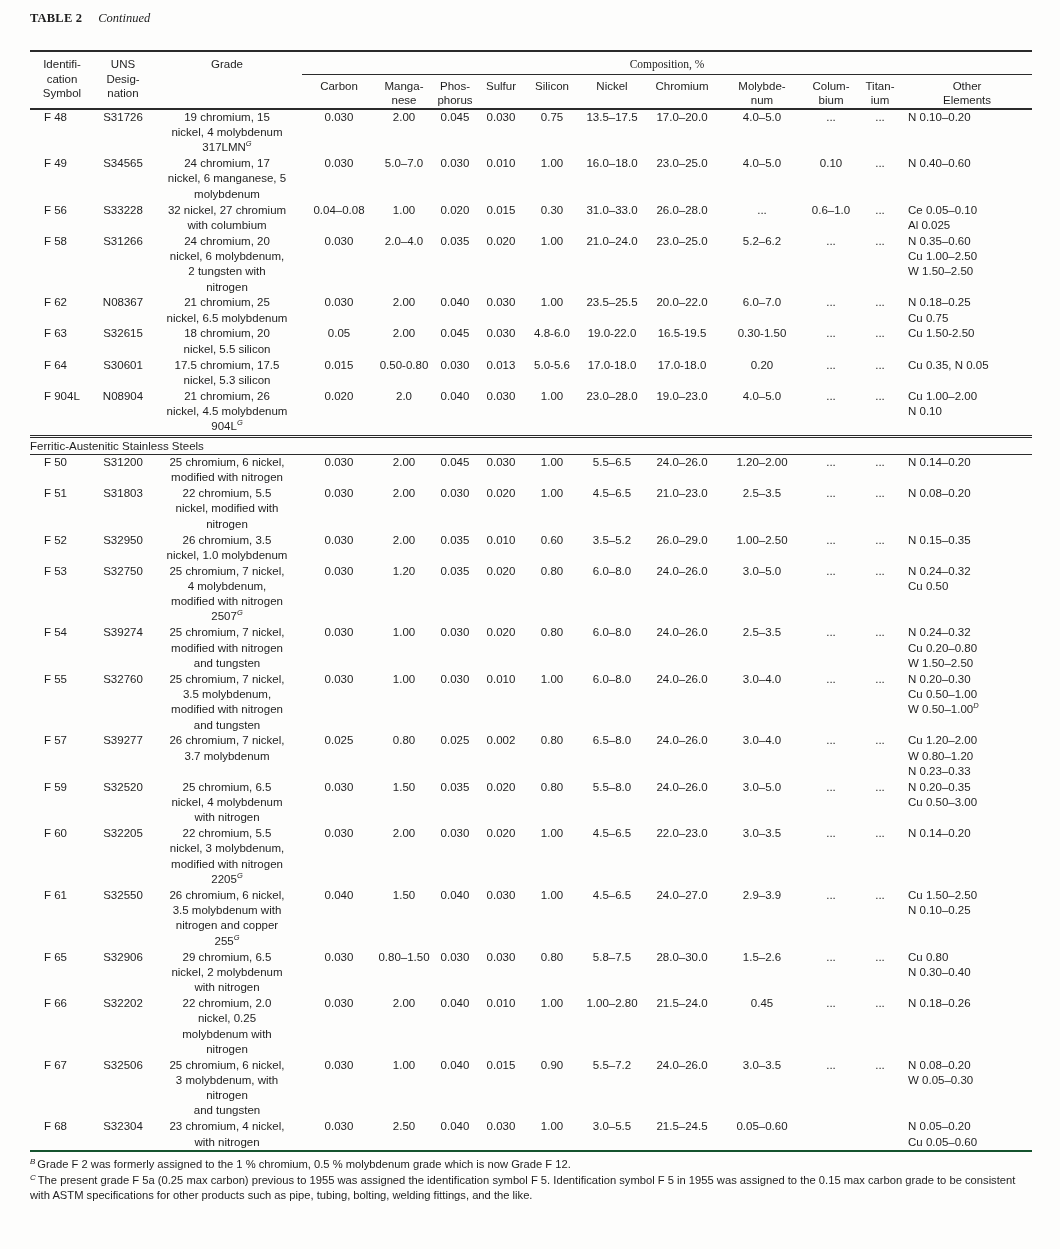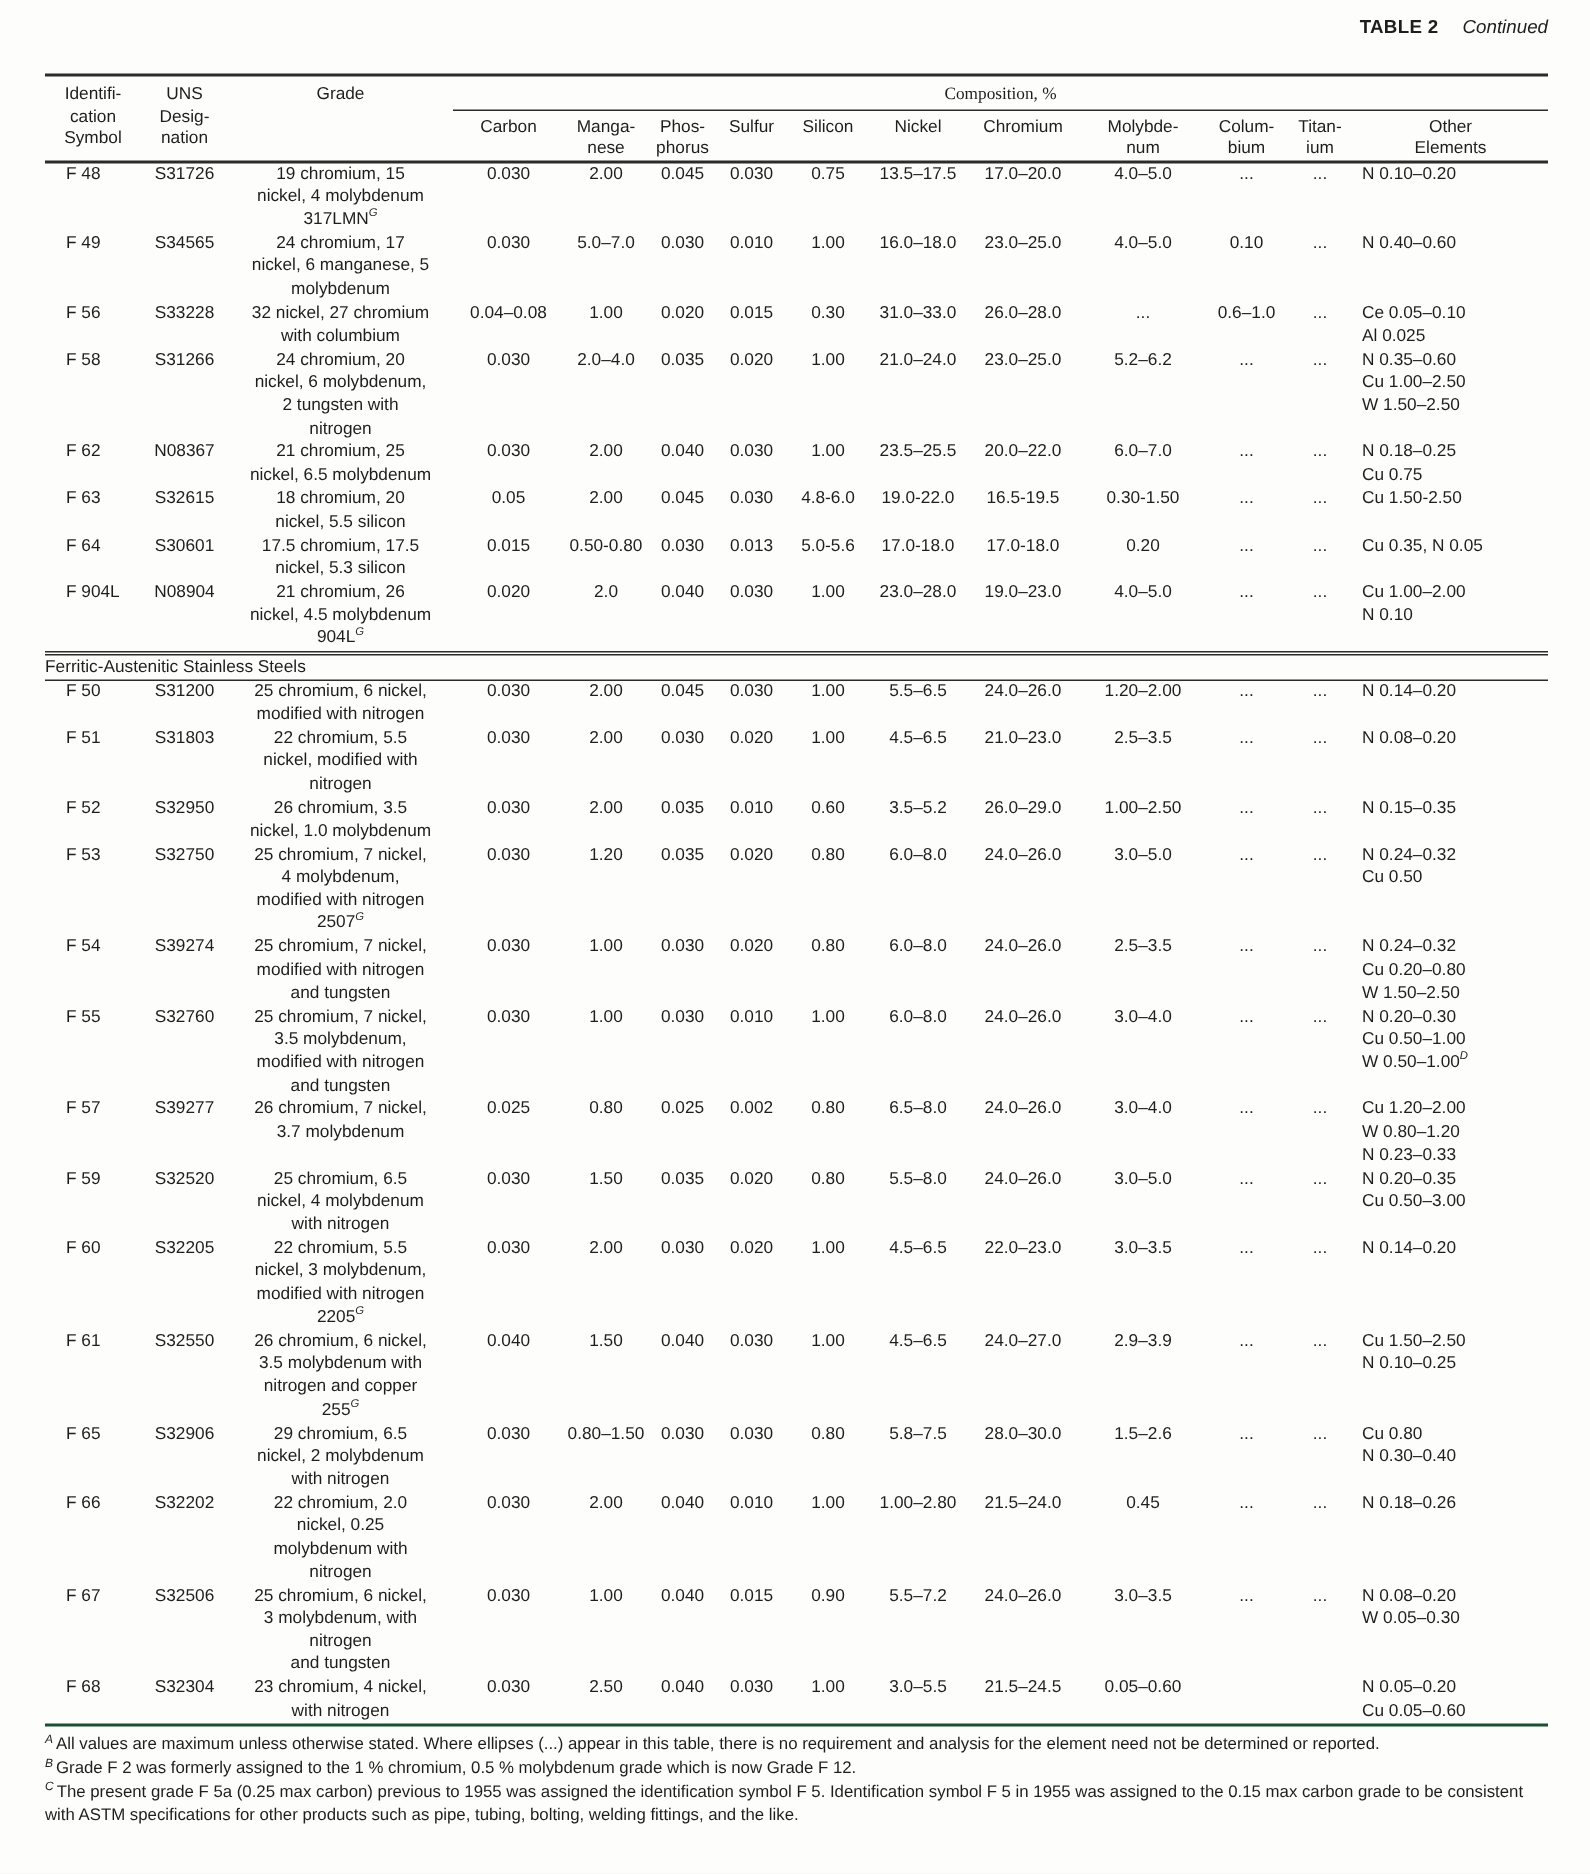--- a/index.html
+++ b/index.html
@@ -2,21 +2,21 @@
 <html><head>
 <meta charset="utf-8">
 <style>
   html,body { margin:0; padding:0; background:#f4f4f2; }
   .page {
     width:1060px; height:1249px; box-sizing:border-box;
     background:#fdfdfc; color:#1e1e1e;
     font-family:"Liberation Sans", sans-serif;
     padding:8px 28px 8px 30px; overflow:hidden;
   }
-  .title-row { text-align:right; font-size:12.5px; margin:3px 0 9px 0; }
+  .title-row { text-align:left; font-size:12.5px; margin:3px 0 9px 0;font-family:Liberation Serif, serif; }
   .title-label { font-weight:bold; letter-spacing:0.2px; }
   .title-continued { font-style:italic; margin-left:16px; }
 
   table.comp {
     width:1002px; border-collapse:collapse; table-layout:fixed;
     border-top:2px solid #2b2b2b; border-bottom:2px solid #14532d;
     font-size:11.5px;
     margin-top:24px;
   }
   thead th {
@@ -454,18 +454,17 @@
           <td class="col-cr">21.5–24.5</td>
           <td class="col-mo">0.05–0.60</td>
           <td class="col-cb"></td>
           <td class="col-ti"></td>
           <td class="col-other">N 0.05–0.20<br>Cu 0.05–0.60</td>
         </tr>
       </tbody>
   </table>
 
   <div class="footnotes">
-      <div class="footnote"><sup>A</sup>All values are maximum unless otherwise stated. Where ellipses (...) appear in this table, there is no requirement and analysis for the element need not be determined or reported.</div>
       <div class="footnote"><sup>B</sup>Grade F 2 was formerly assigned to the 1 % chromium, 0.5 % molybdenum grade which is now Grade F 12.</div>
       <div class="footnote"><sup>C</sup>The present grade F 5a (0.25 max carbon) previous to 1955 was assigned the identification symbol F 5. Identification symbol F 5 in 1955 was assigned to the 0.15 max carbon grade to be consistent with ASTM specifications for other products such as pipe, tubing, bolting, welding fittings, and the like.</div>
     </div>
 
 </div>
 
 </body></html>

